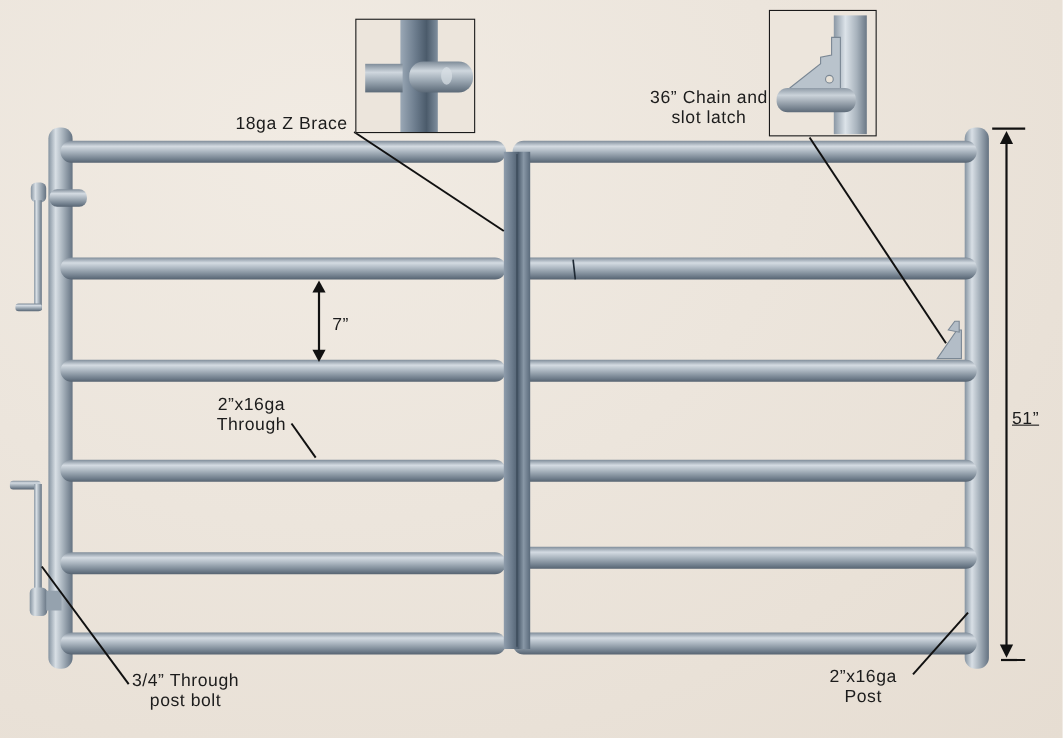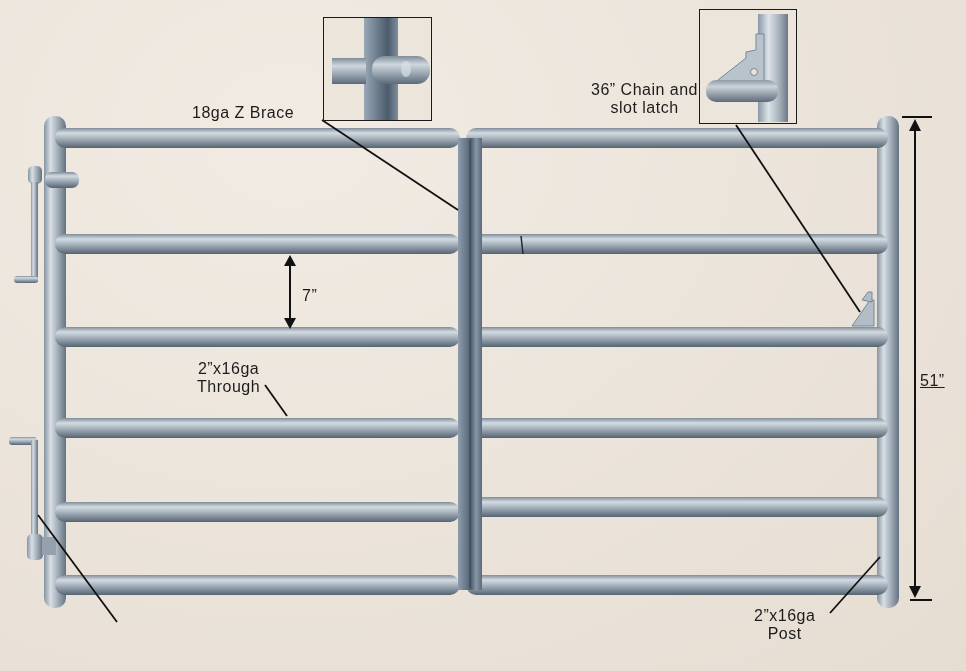--- a/index.html
+++ b/index.html
@@ -156,34 +156,38 @@
           <stop offset="1" stop-color="#5e6b79"></stop>
         </linearGradient>
       </defs>
       <rect x="58" y="4" width="30" height="108" fill="url(#lv)"></rect>
       <polygon points="18,70 46,48 46,42 56,40 56,24 64,24 64,75 18,75" fill="#b9c3cc" stroke="#7a8794" stroke-width="1"></polygon>
       <circle cx="54" cy="62" r="3.5" fill="#e8e2d8" stroke="#7a8794"></circle>
       <rect x="6" y="70" width="72" height="22" rx="10" fill="url(#lh)"></rect>
     </svg>
   </div>
 
-  <div class="label" style="left:192px; top:104px;">18ga Z Brace</div>
+  <div class="label" style="left:214px; top:104px;">18ga Z Brace</div>
 
   <div class="label" style="left:566px; top:81px;margin-left:25px;">
     <span class="line">36” Chain and</span>
     <span class="line">slot latch</span>
   </div>
 
   <div class="label" style="left:302px; top:287px;">7”</div>
 
   <div class="label" style="left:197px; top:360px;">
     <span class="line">2”x16ga</span>
     <span class="line">Through</span>
   </div>
 
+  <div class="label" style="left:120px; top:611px;">
+    <span class="line">3/4” Through</span>
+    <span class="line">post bolt</span>
+  </div>
 
   <div class="label" style="left:754px; top:607px;">
     <span class="line">2”x16ga</span>
     <span class="line">Post</span>
   </div>
 
   <div class="label" style="left:920px; top:372px;text-decoration:underline;">51”</div>
 
 </div>
 

